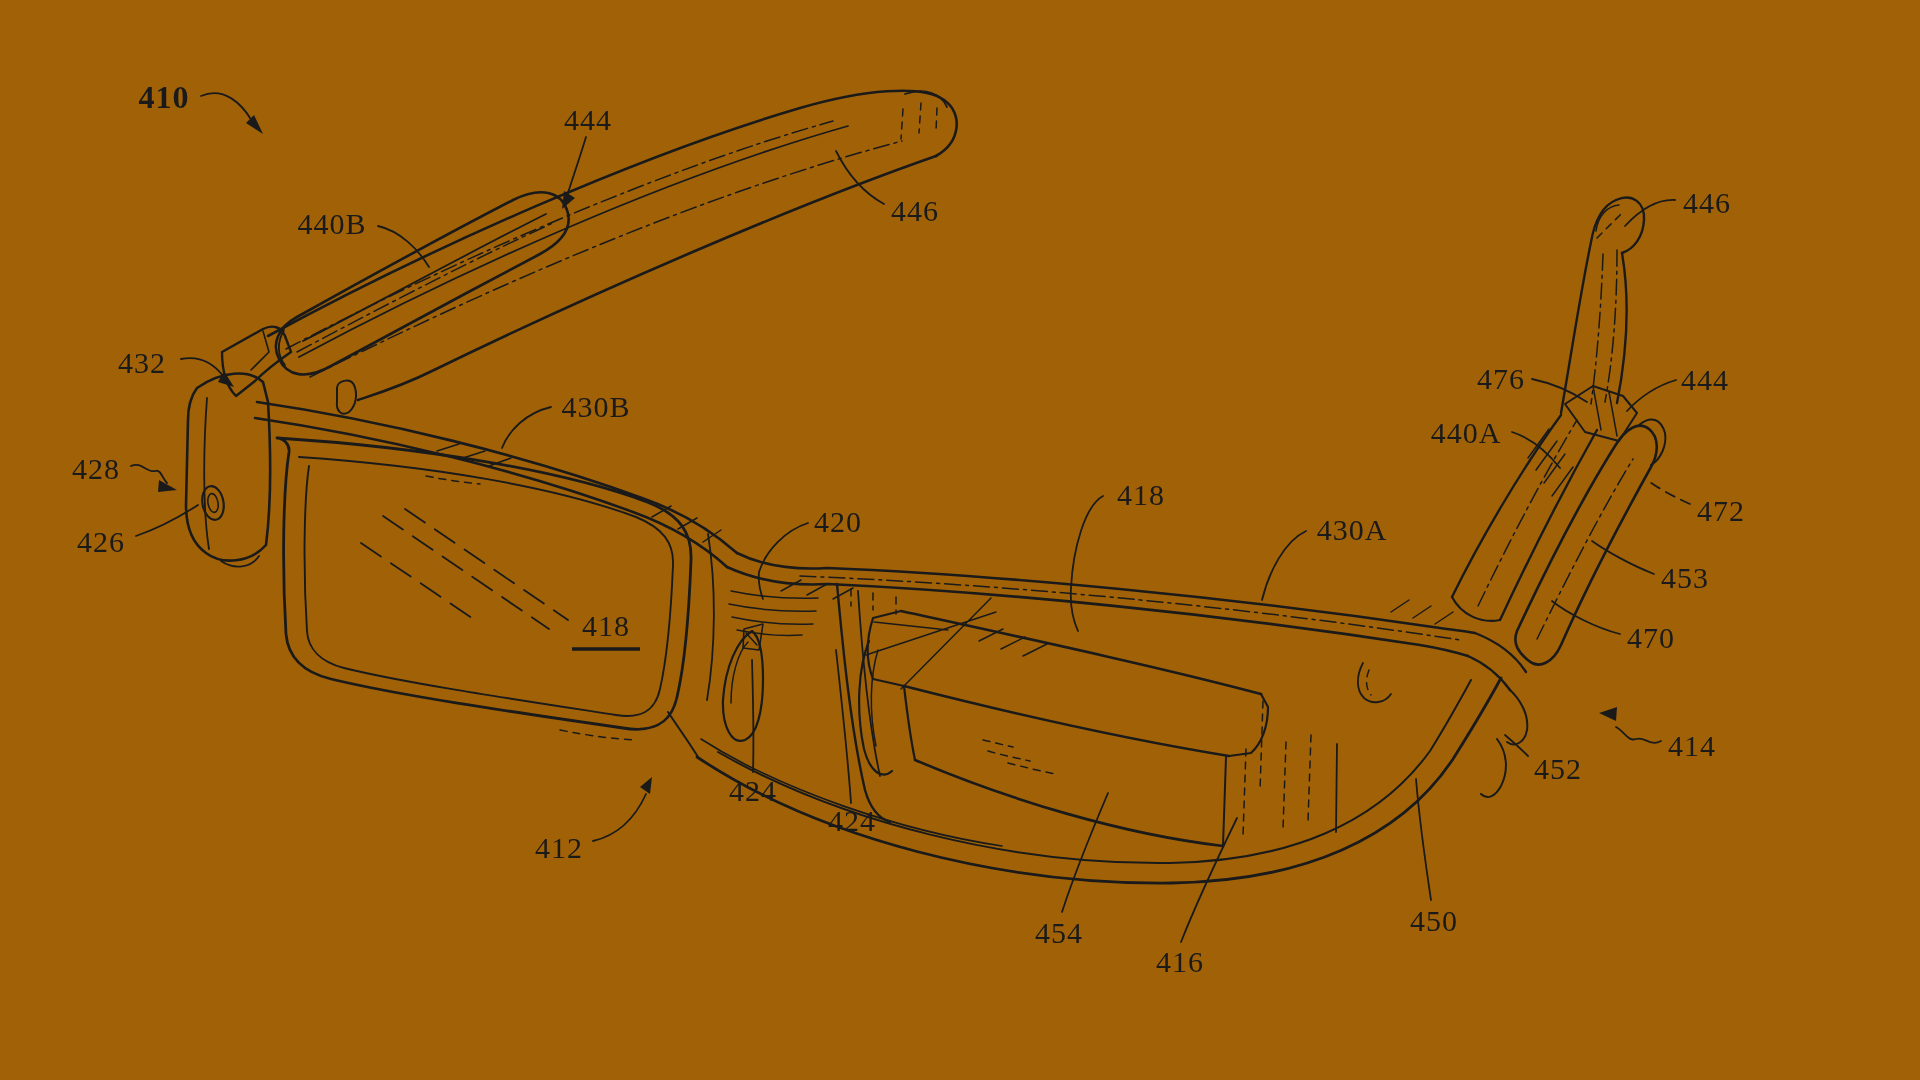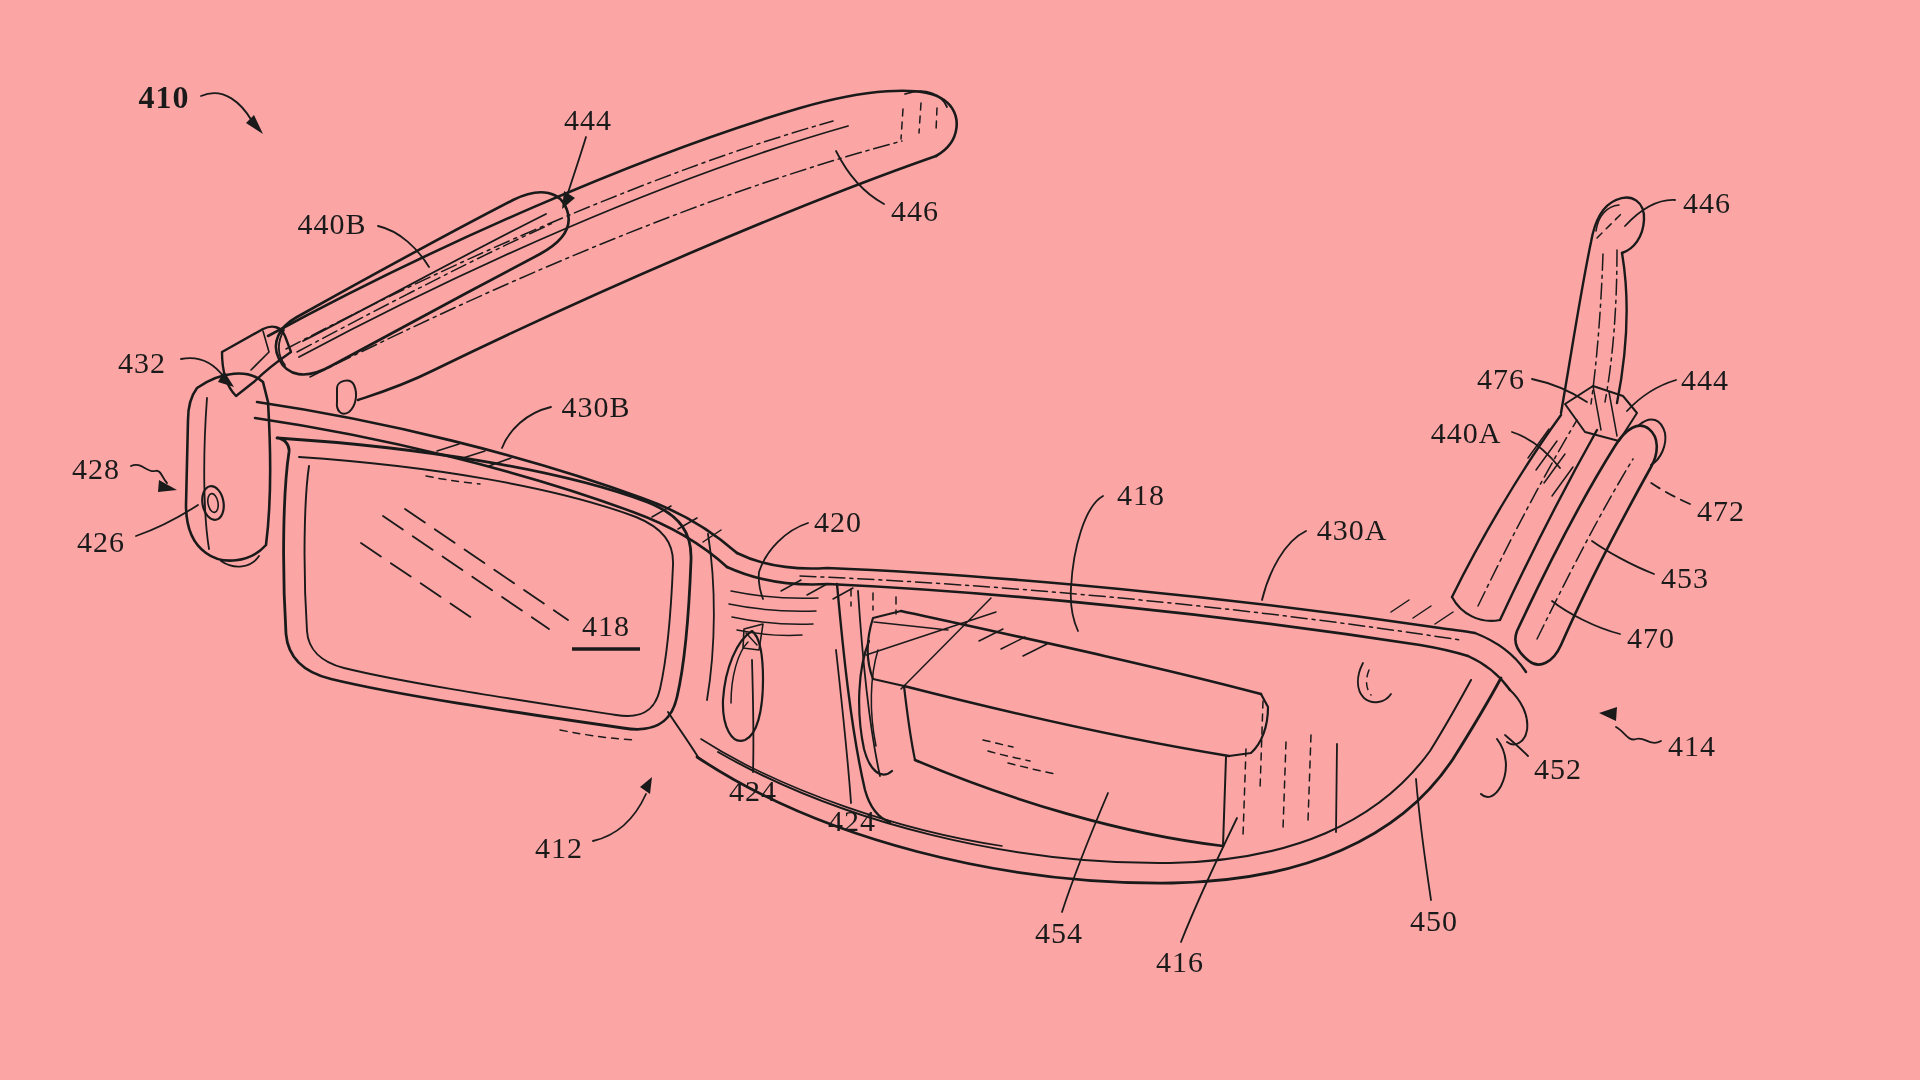--- a/index.html
+++ b/index.html
@@ -1,16 +1,16 @@
 <!DOCTYPE html>
 <html><head>
 <meta charset="utf-8">
 <style>
   html,body{margin:0;padding:0;background:#ffffff;}
-  #stage{position:relative;width:1920px;height:1080px;background:#fca5a5;overflow:hidden;}
+  #stage{position:relative;width:1920px;height:1080px;background:#a16207;overflow:hidden;}
   svg{display:block;}
   .ink{stroke:#1a1a1a;fill:none;stroke-linecap:round;stroke-linejoin:round;}
   .dd{stroke:#1a1a1a;fill:none;stroke-width:1.5;stroke-dasharray:16 5 3 5;stroke-linecap:round;}
   .dsh{stroke:#1a1a1a;fill:none;stroke-width:1.5;stroke-dasharray:7 6;stroke-linecap:round;}
   .refl{stroke:#1a1a1a;fill:none;stroke-width:1.8;stroke-dasharray:24 12;stroke-linecap:round;}
   .thin{stroke:#1a1a1a;fill:none;stroke-width:1.5;stroke-linecap:round;}
   .leader{stroke:#1a1a1a;fill:none;stroke-width:1.8;stroke-linecap:round;}
   .leader-dash{stroke:#1a1a1a;fill:none;stroke-width:1.8;stroke-dasharray:10 7;stroke-linecap:round;}
   .ah{fill:#1a1a1a;stroke:none;}
   .ref{font-family:"Liberation Serif","DejaVu Serif",serif;font-size:30px;fill:#1a1a1a;text-anchor:middle;letter-spacing:1px;}

